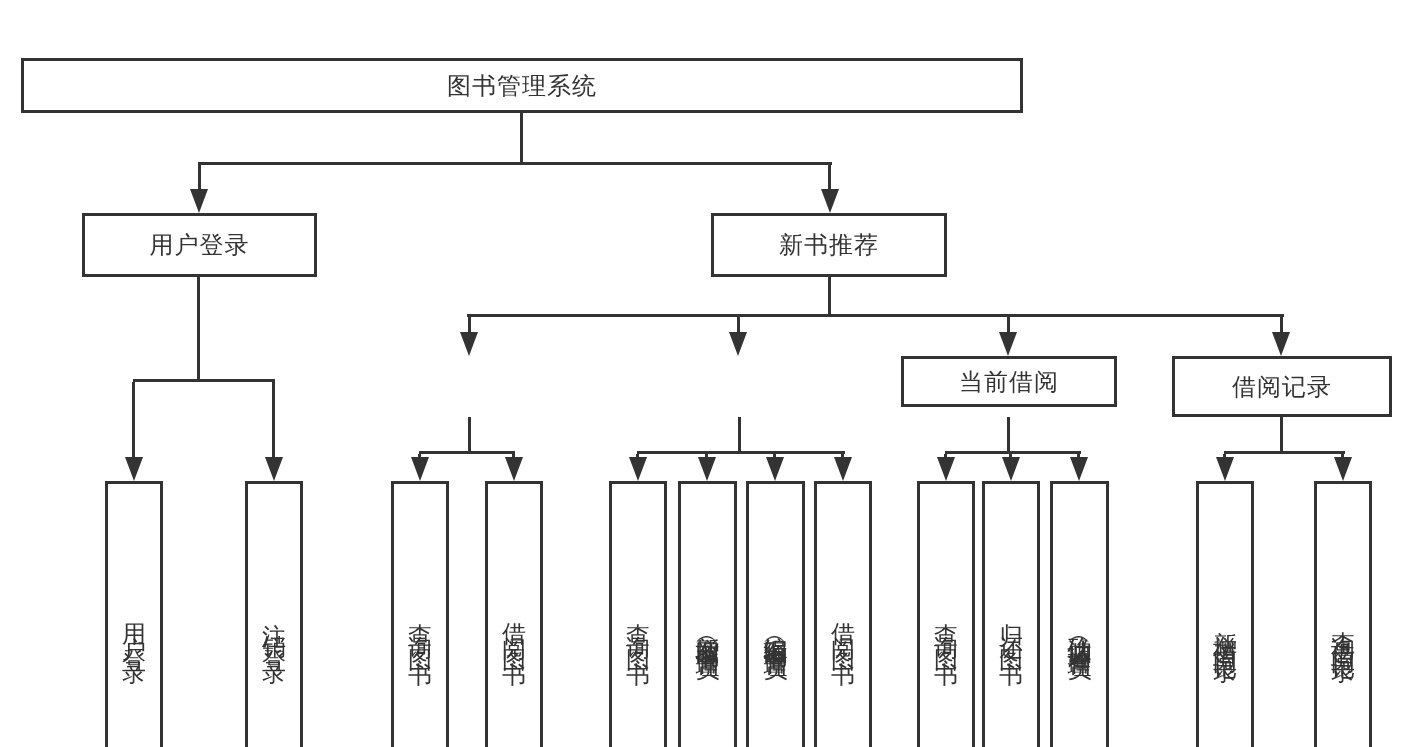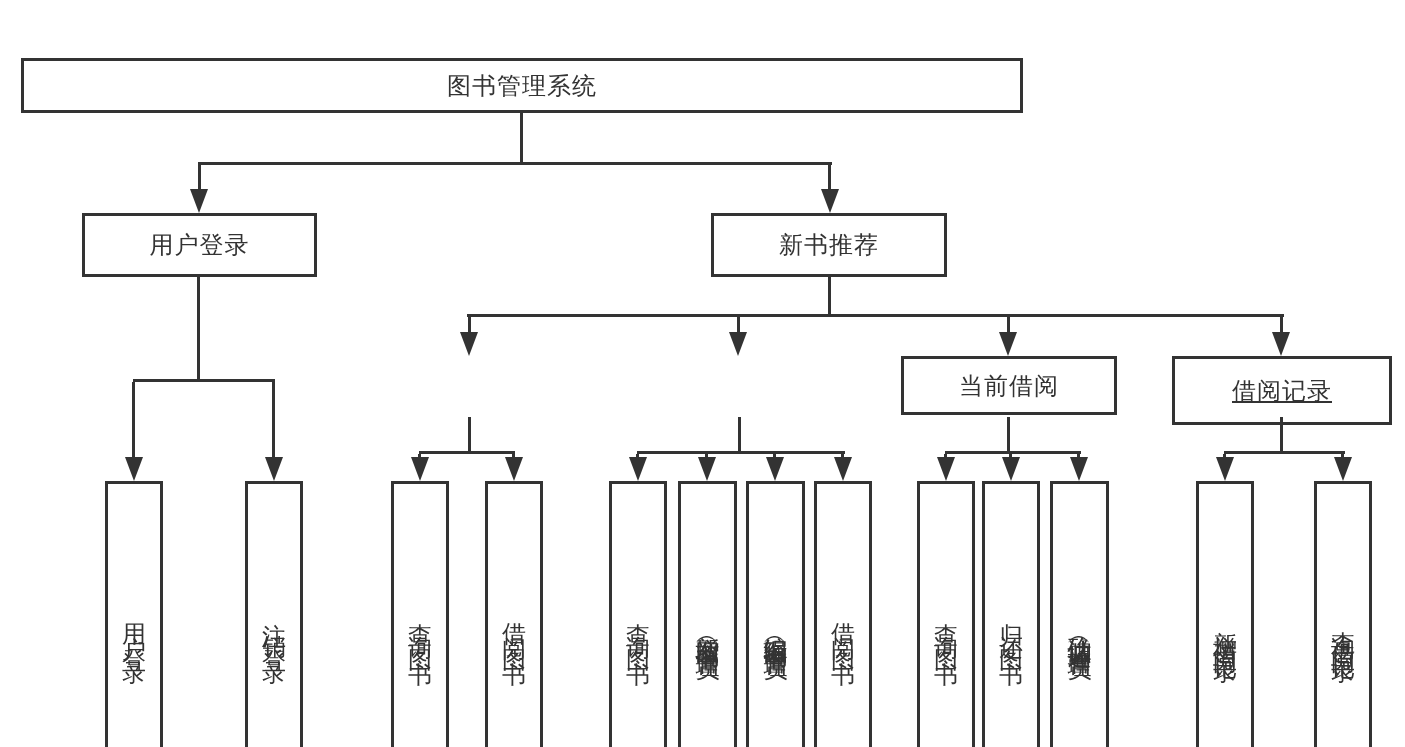--- a/index.html
+++ b/index.html
@@ -64,24 +64,24 @@
   <div class="hl" style="left:467px;top:270px;width:817px;"></div>
   <div class="vl" style="left:468px;top:273px;height:18px;"></div>
   <div class="arr" style="left:460px;top:288px;"></div>
   <div class="vl" style="left:737px;top:273px;height:18px;"></div>
   <div class="arr" style="left:729px;top:288px;"></div>
   <div class="vl" style="left:1007px;top:273px;height:18px;"></div>
   <div class="arr" style="left:999px;top:288px;"></div>
   <div class="vl" style="left:1280px;top:273px;height:18px;"></div>
   <div class="arr" style="left:1272px;top:288px;"></div>
 
-  <div class="box" style="left:901px;top:312px;width:216px;height:59px;">
+  <div class="box" style="left:901px;top:312px;width:216px;height:51px;">
     <span>当前借阅</span>
   </div>
-  <div class="box" style="left:1172px;top:312px;width:220px;height:69px;text-decoration:underline;">
+  <div class="box" style="left:1172px;top:312px;width:220px;height:61px;">
     <span>借阅记录</span>
   </div>
 
   <div class="vl" style="left:468px;top:373px;height:36px;"></div>
   <div class="hl" style="left:419px;top:407px;width:96px;"></div>
   <div class="vl" style="left:418px;top:410px;height:10px;"></div>
   <div class="arr" style="left:411px;top:413px;"></div>
   <div class="vl" style="left:512px;top:410px;height:10px;"></div>
   <div class="arr" style="left:505px;top:413px;"></div>
 

